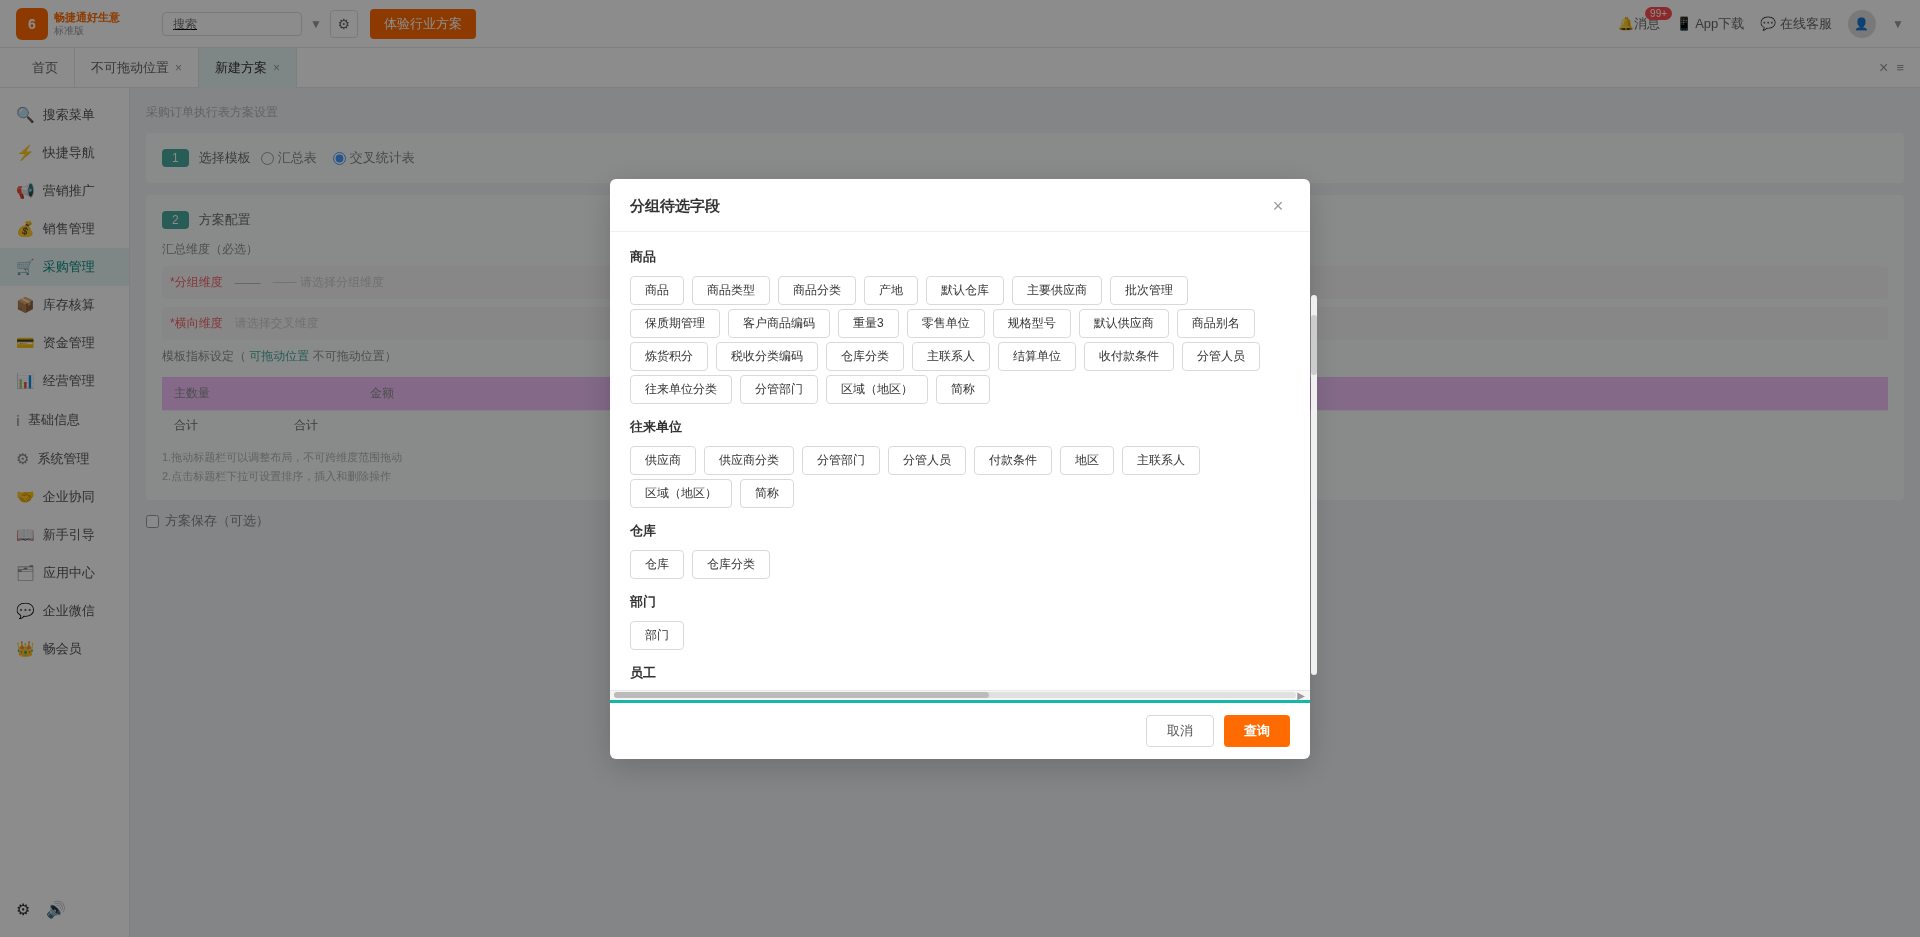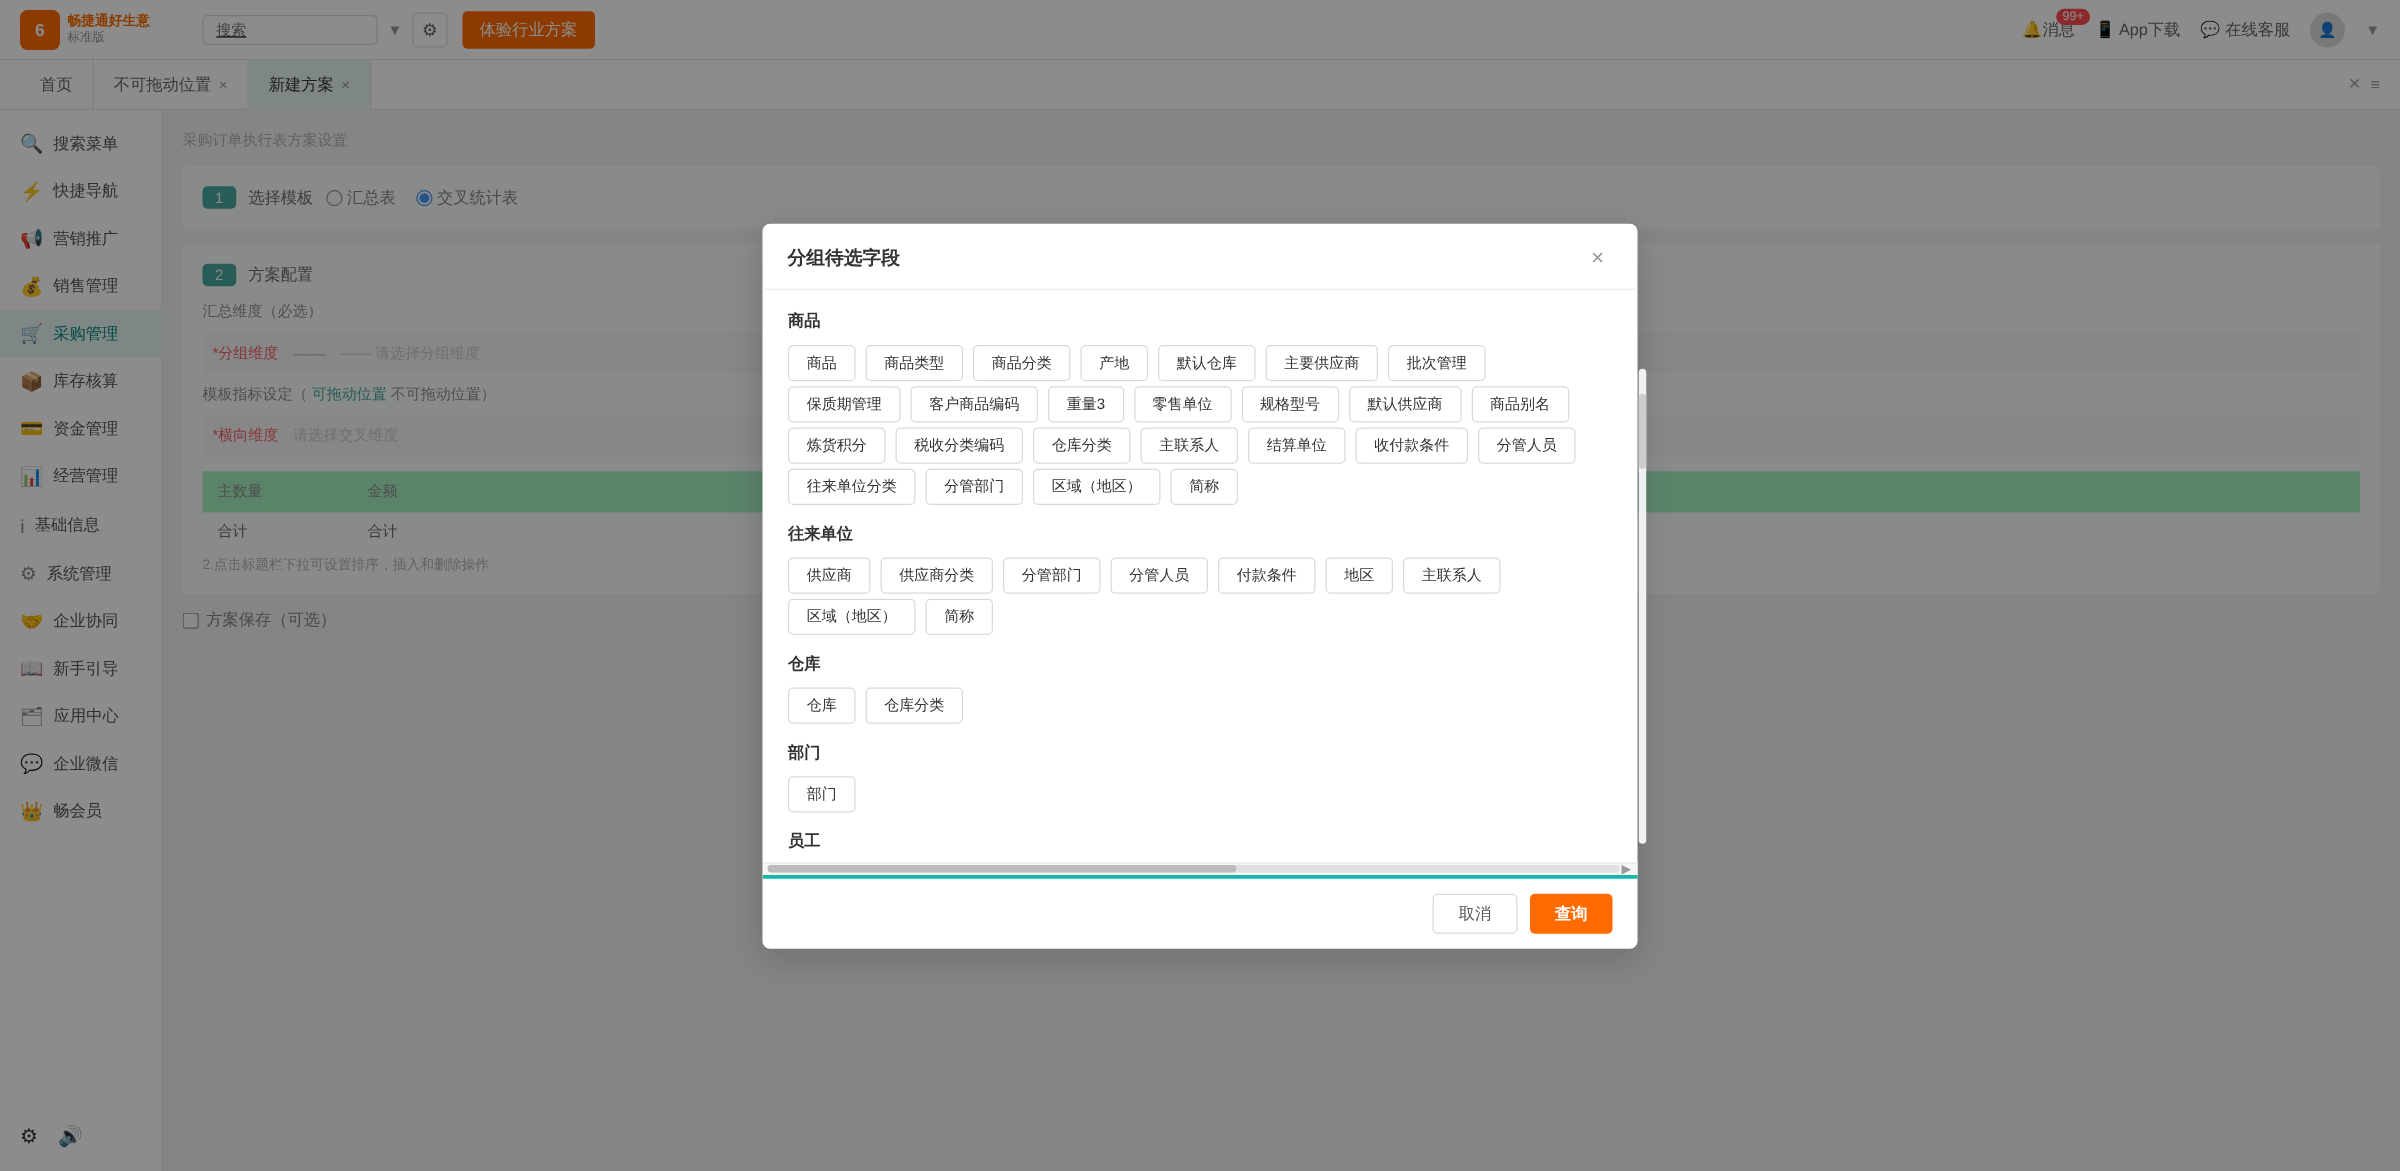--- a/index.html
+++ b/index.html
@@ -200,21 +200,21 @@
     }
 
     
     .bg-page { opacity: 0.7; }
     .page-card {
       background: #fff; border-radius: 4px; padding: 16px; margin-bottom: 12px;
     }
     .radio-group { display: flex; align-items: center; gap: 16px; }
     .radio-item { display: flex; align-items: center; gap: 4px; font-size: 13px; color: #555; }
     .table-area { margin-top: 12px; }
-    .table-header { display: flex; background: #86efac; padding: 8px 12px; font-size: 12px; color: #666; }
+    .table-header { display: flex; background: #f0abfc; padding: 8px 12px; font-size: 12px; color: #666; text-align: right; }
     .table-row-item { display: flex; padding: 6px 12px; border-top: 1px solid #f0f0f0; font-size: 12px; }
     .col1 { width: 120px; }
     .col2 { width: 100px; }
   </style>
 </head>
 <body>
 
 <header class="top-header">
   <div class="logo-area">
     <div class="logo-icon">
@@ -366,39 +366,40 @@
           <span>2</span>
         </span>
       <span>方案配置</span>
     </div>
     <div style="font-size:12px;color:#666;margin-bottom:8px;">汇总维度（必选）</div>
     <div style="display:flex;align-items:center;gap:12px;padding:8px;background:#f9f9f9;border-radius:4px;margin-bottom:8px;">
       <span style="color:#f5222d;font-size:12px;">*分组维度</span>
       <span style="color:#999;">——</span>
       <span style="color:#bbb;font-size:12px;">—— 请选择分组维度</span>
     </div>
+    <div style="display:flex;align-items:center;gap:12px;padding:8px;background:#f9f9f9;border-radius:4px;margin-bottom:8px;">
+      <span style="color:#f5222d;font-size:12px;">*横向维度</span>
+      <span style="color:#bbb;font-size:12px;">请选择交叉维度</span>
+    </div>
     <div style="font-size:12px;color:#666;margin:8px 0;">
       <span>模板指标设定（</span>
       <span style="color:#00897b;">可拖动位置</span>
       <span>不可拖动位置）</span>
     </div>
-    <div style="display:flex;align-items:center;gap:12px;padding:8px;background:#f9f9f9;border-radius:4px;margin-bottom:8px;">
-      <span style="color:#f5222d;font-size:12px;">*横向维度</span>
-      <span style="color:#bbb;font-size:12px;">请选择交叉维度</span>
-    </div>
     <div class="table-area">
       <div class="table-header">
         <span class="col1" style="display:flex;align-items:center;gap:4px;">主数量</span>
         <span class="col2">金额</span>
       </div>
       <div class="table-row-item">
         <span class="col1">合计</span>
         <span class="col2">合计</span>
       </div>
     </div>
+    <div style="font-size:11px;color:#999;margin-top:10px;">1.拖动标题栏可以调整布局，不可跨维度范围拖动</div>
     <div style="font-size:11px;color:#999;margin-top:4px;">2.点击标题栏下拉可设置排序，插入和删除操作</div>
   </div>
   <div style="display:flex;align-items:center;gap:6px;margin-top:8px;">
     <input type="checkbox" style="">
     <span style="font-size:13px;color:#555;">方案保存（可选）</span>
   </div>
 </main>
 
 <div class="modal-overlay">
   <div class="modal">

